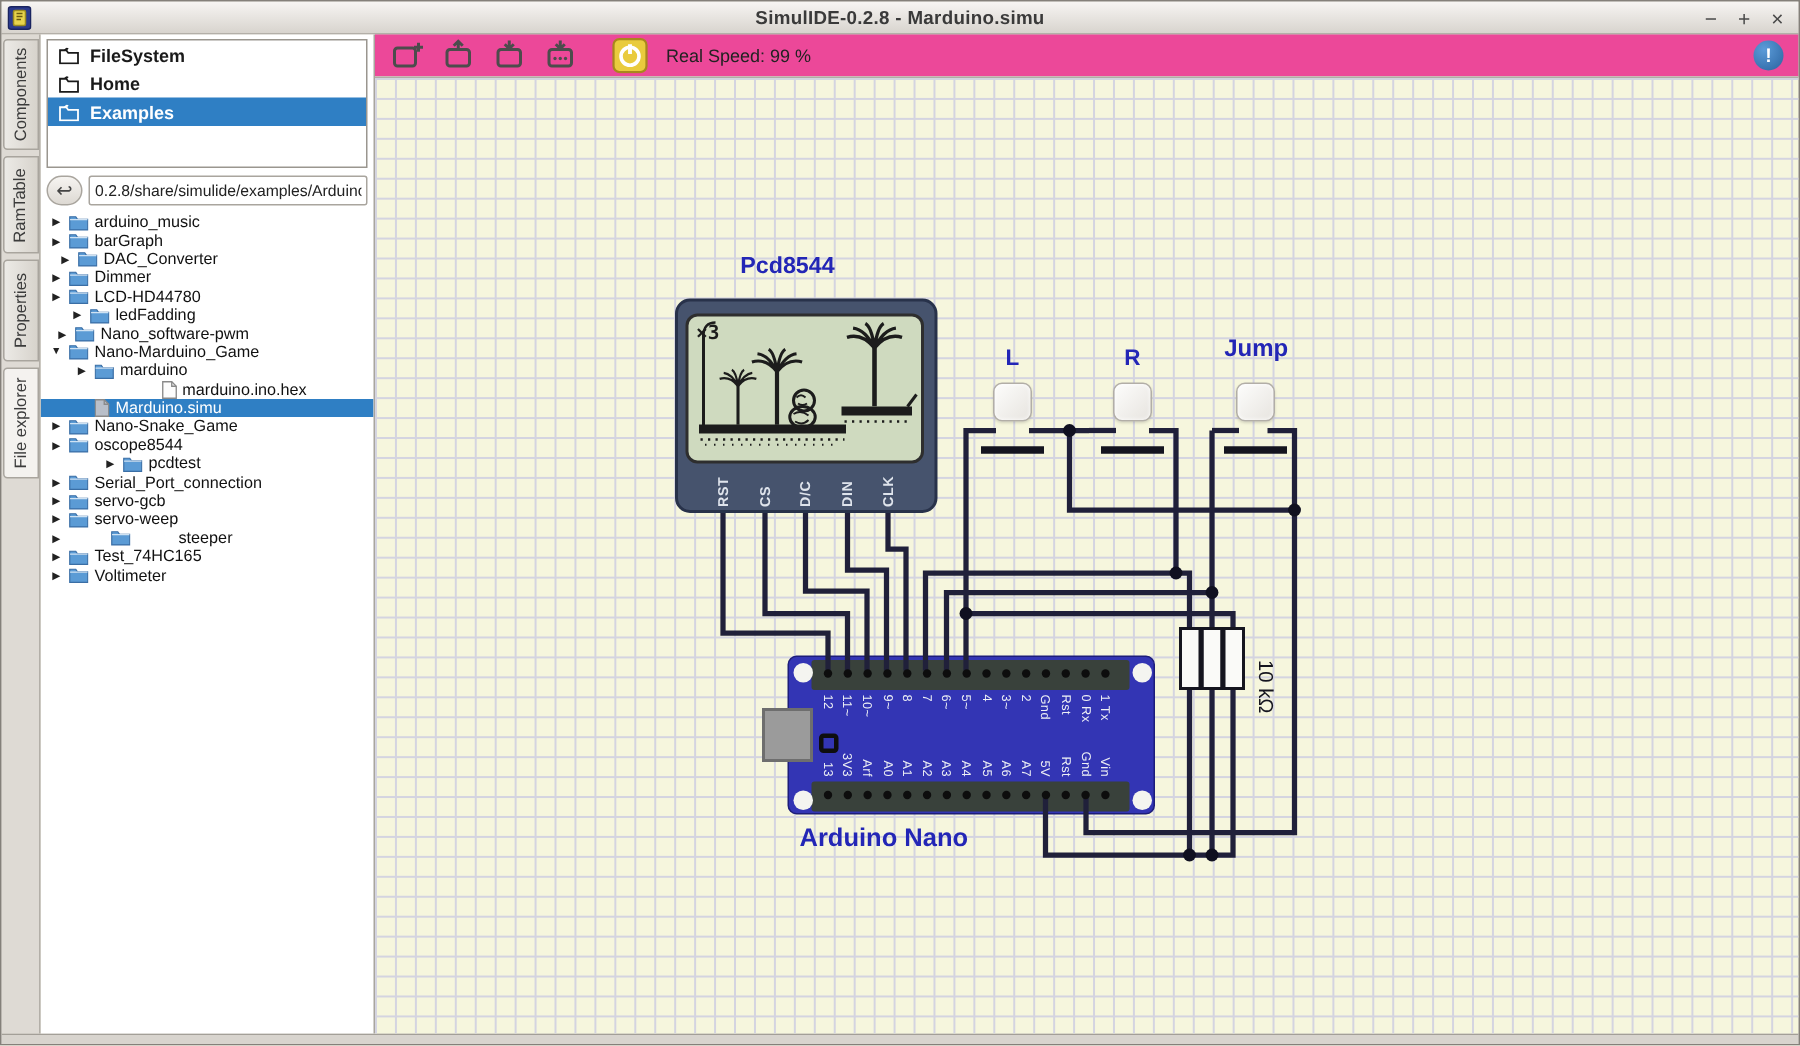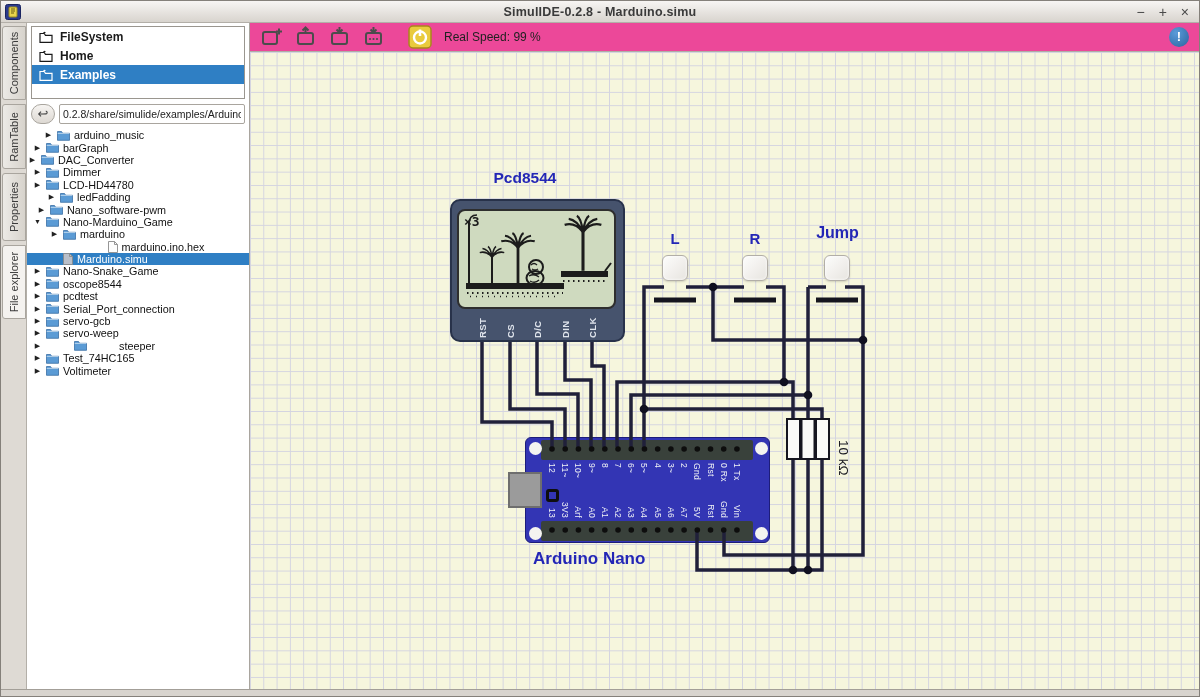--- a/index.html
+++ b/index.html
@@ -17,21 +17,21 @@
   
   .content { flex:1; display:flex; min-height:0; position:relative; }
   
   .tabstrip { width:26px; position:relative; background:#dedad4; border-right:1px solid #b3afa8; }
   .vtab { position:absolute; left:1px; width:24px; display:flex; align-items:center; justify-content:center;
           background:linear-gradient(90deg,#eceae6,#d7d3cc); border:1px solid #a9a59e; border-radius:3px 0 0 3px; }
   .vtab span { transform:rotate(-90deg); white-space:nowrap; font-size:11px; color:#3b3b3b; }
   .vtab.active { background:#f4f2ef; }
   
   .explorer { width:223px; background:#ffffff; border-right:1px solid #a9a59e; display:flex; flex-direction:column; }
-  .places { border:1px solid #9a968f; margin:3px 4px 2px 4px; height:73px; background:#fff; }
+  .places { border:1px solid #9a968f; margin:3px 4px 2px 4px; height:86px; background:#fff; }
   .prow { height:19px; display:flex; align-items:center; gap:7px; padding-left:7px;
           font-weight:bold; font-size:12px; color:#1a1a1a; }
   .prow.sel { background:#2f7fc4; color:#fff; }
   .pathbar { display:flex; align-items:center; gap:4px; margin:3px 4px; }
   .backbtn { width:24px; height:20px; border:1px solid #a9a59e; border-radius:10px; background:linear-gradient(#f6f4f1,#ddd9d3);
              font-size:13px; color:#444; text-align:center; line-height:18px; }
   .pathinput { flex:1; height:20px; border:1px solid #a9a59e; border-radius:2px; font-size:10.5px;
                font-family:"Liberation Sans",sans-serif; color:#222; padding:1px 3px; }
   .tree { flex:1; overflow:hidden; padding-top:2px; }
   .trow { height:12.4px; display:flex; align-items:center; gap:4px; font-size:10.8px; color:#111; white-space:nowrap; }
@@ -140,41 +140,41 @@
               <path d="M4.2,2.5 q1,-1.6 2.2,-0.7" fill="none" stroke="currentColor" stroke-width="1.2"></path>
             </svg>
           <span>Examples</span>
         </div>
       </div>
       <div class="pathbar">
         <div class="backbtn"><span>↩</span></div>
         <input class="pathinput" type="text" value="0.2.8/share/simulide/examples/Arduino" style="">
       </div>
       <div class="tree" id="tree">
-          <div class="trow" style="padding-left: 17px;">
+          <div class="trow" style="padding-left: 6px;">
             <span class="arr">▶</span>
             <span class="ticon">
               <svg width="13" height="11" viewBox="0 0 13 11">
                 <path d="M0.5,1.5 h4 l1.2,1.8 h6.8 v7 h-12 z" fill="#5b9bd5" stroke="#3a6ea5" stroke-width="0.8"></path>
                 <path d="M0.7,3.4 h11.6" stroke="#cfe2f3" stroke-width="0.8"></path>
               </svg>
             </span>
             <span>arduino_music</span>
           </div>
           <div class="trow" style="padding-left: 6px;">
             <span class="arr">▶</span>
             <span class="ticon">
               <svg width="13" height="11" viewBox="0 0 13 11">
                 <path d="M0.5,1.5 h4 l1.2,1.8 h6.8 v7 h-12 z" fill="#5b9bd5" stroke="#3a6ea5" stroke-width="0.8"></path>
                 <path d="M0.7,3.4 h11.6" stroke="#cfe2f3" stroke-width="0.8"></path>
               </svg>
             </span>
             <span>barGraph</span>
           </div>
-          <div class="trow" style="padding-left: 1px;">
+          <div class="trow" style="padding-left: 12px;">
             <span class="arr">▶</span>
             <span class="ticon">
               <svg width="13" height="11" viewBox="0 0 13 11">
                 <path d="M0.5,1.5 h4 l1.2,1.8 h6.8 v7 h-12 z" fill="#5b9bd5" stroke="#3a6ea5" stroke-width="0.8"></path>
                 <path d="M0.7,3.4 h11.6" stroke="#cfe2f3" stroke-width="0.8"></path>
               </svg>
             </span>
             <span>DAC_Converter</span>
           </div>
           <div class="trow" style="padding-left: 6px;">
@@ -270,21 +270,21 @@
           <div class="trow" style="padding-left: 6px;">
             <span class="arr">▶</span>
             <span class="ticon">
               <svg width="13" height="11" viewBox="0 0 13 11">
                 <path d="M0.5,1.5 h4 l1.2,1.8 h6.8 v7 h-12 z" fill="#5b9bd5" stroke="#3a6ea5" stroke-width="0.8"></path>
                 <path d="M0.7,3.4 h11.6" stroke="#cfe2f3" stroke-width="0.8"></path>
               </svg>
             </span>
             <span>oscope8544</span>
           </div>
-          <div class="trow" style="padding-left: 6px;">
+          <div class="trow" style="padding-left: 6px; margin-left: 36px;">
             <span class="arr">▶</span>
             <span class="ticon">
               <svg width="13" height="11" viewBox="0 0 13 11">
                 <path d="M0.5,1.5 h4 l1.2,1.8 h6.8 v7 h-12 z" fill="#5b9bd5" stroke="#3a6ea5" stroke-width="0.8"></path>
                 <path d="M0.7,3.4 h11.6" stroke="#cfe2f3" stroke-width="0.8"></path>
               </svg>
             </span>
             <span>pcdtest</span>
           </div>
           <div class="trow" style="padding-left: 6px;">

